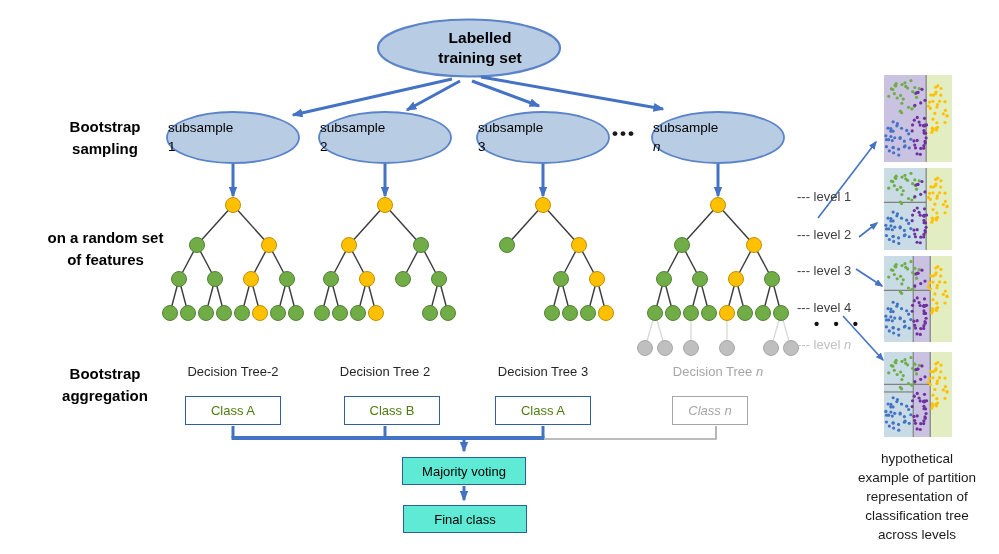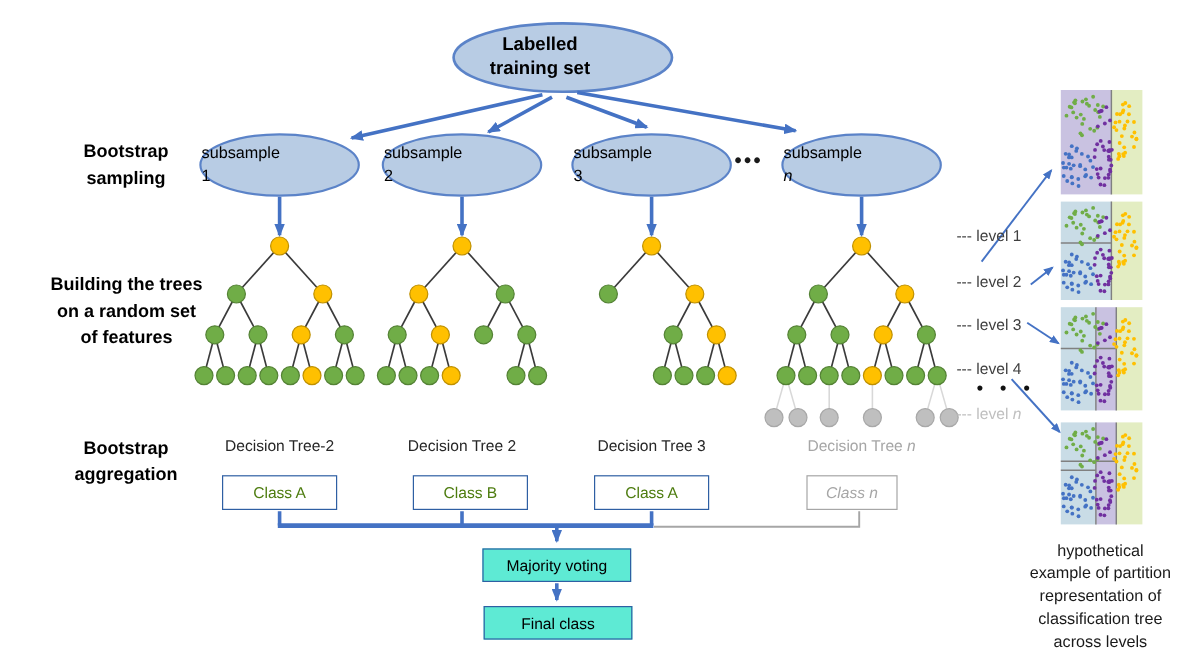--- a/index.html
+++ b/index.html
@@ -689,30 +689,29 @@
       <line x1="859" y1="237" x2="877" y2="223" stroke="#4472c4" stroke-width="1.6" marker-end="url(#aS)"></line>
       <line x1="856" y1="269" x2="882" y2="286" stroke="#4472c4" stroke-width="1.6" marker-end="url(#aS)"></line>
       <line x1="843" y1="316" x2="883" y2="360" stroke="#4472c4" stroke-width="1.6" marker-end="url(#aS)"></line>
     </svg>
 
   <div class="abs blbl" style="left:15px;top:116px;width:180px">
     <div>Bootstrap</div>
     <div>sampling</div>
   </div>
   <div class="abs blbl" style="left:8px;top:227px;width:195px">
-    <div>Building the trees</div>
     <div>on a random set</div>
     <div>of features</div>
   </div>
   <div class="abs blbl" style="left:15px;top:363px;width:180px">
     <div>Bootstrap</div>
     <div>aggregation</div>
   </div>
 
-  <div class="abs etitle" style="left:360px;top:28px;width:180px">
+  <div class="abs etitle" style="left:390px;top:28px;width:180px">
     <div>Labelled</div>
     <div>training set</div>
   </div>
   <div class="abs etext" style="left:168px;top:118px;width:130px">
     <div>subsample</div>
     <div>1</div>
   </div>
   <div class="abs etext" style="left:320px;top:118px;width:130px">
     <div>subsample</div>
     <div>2</div>

